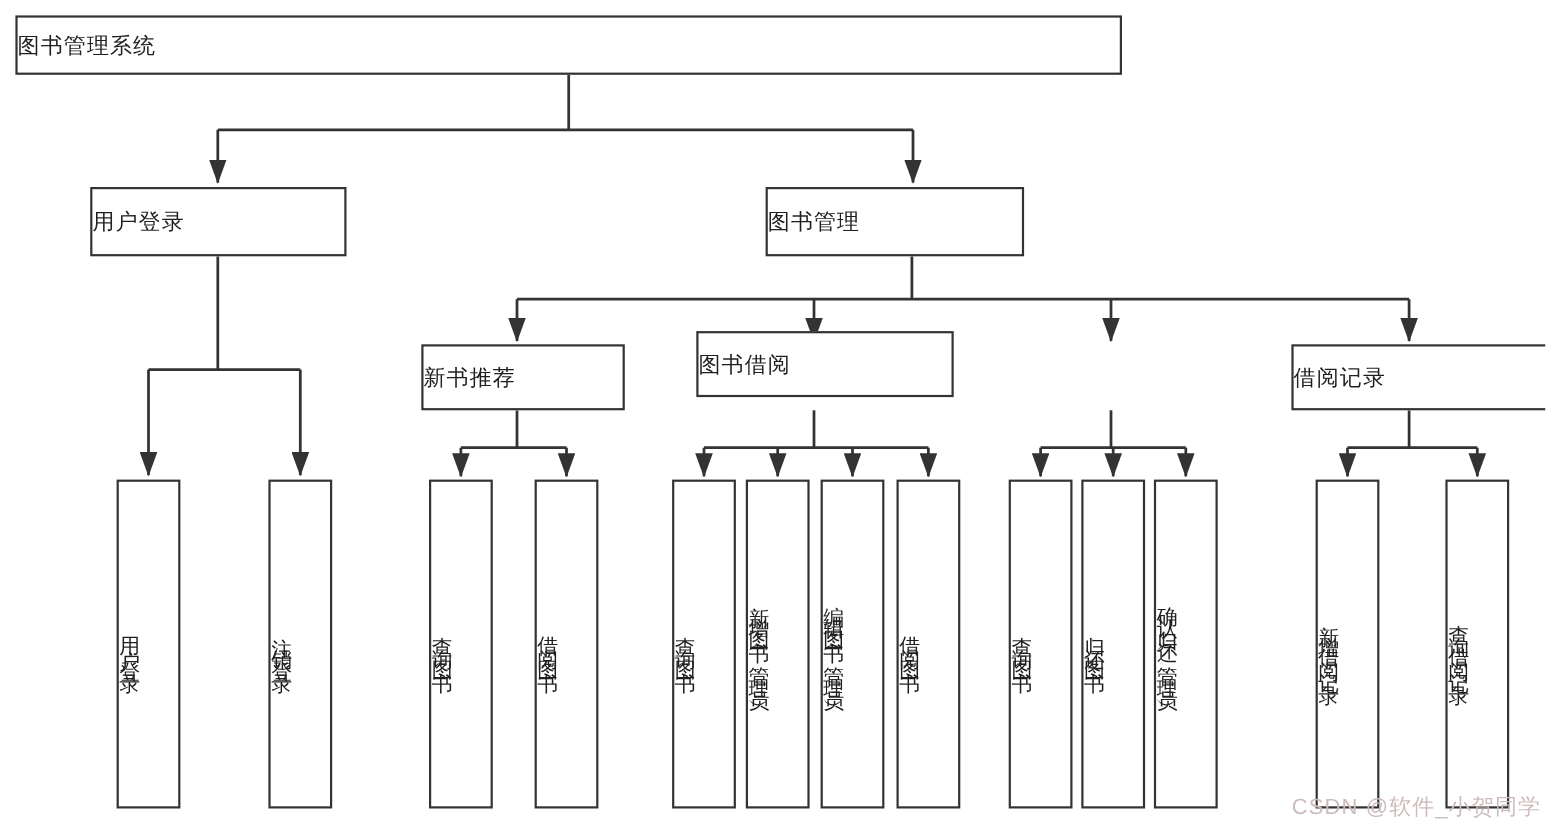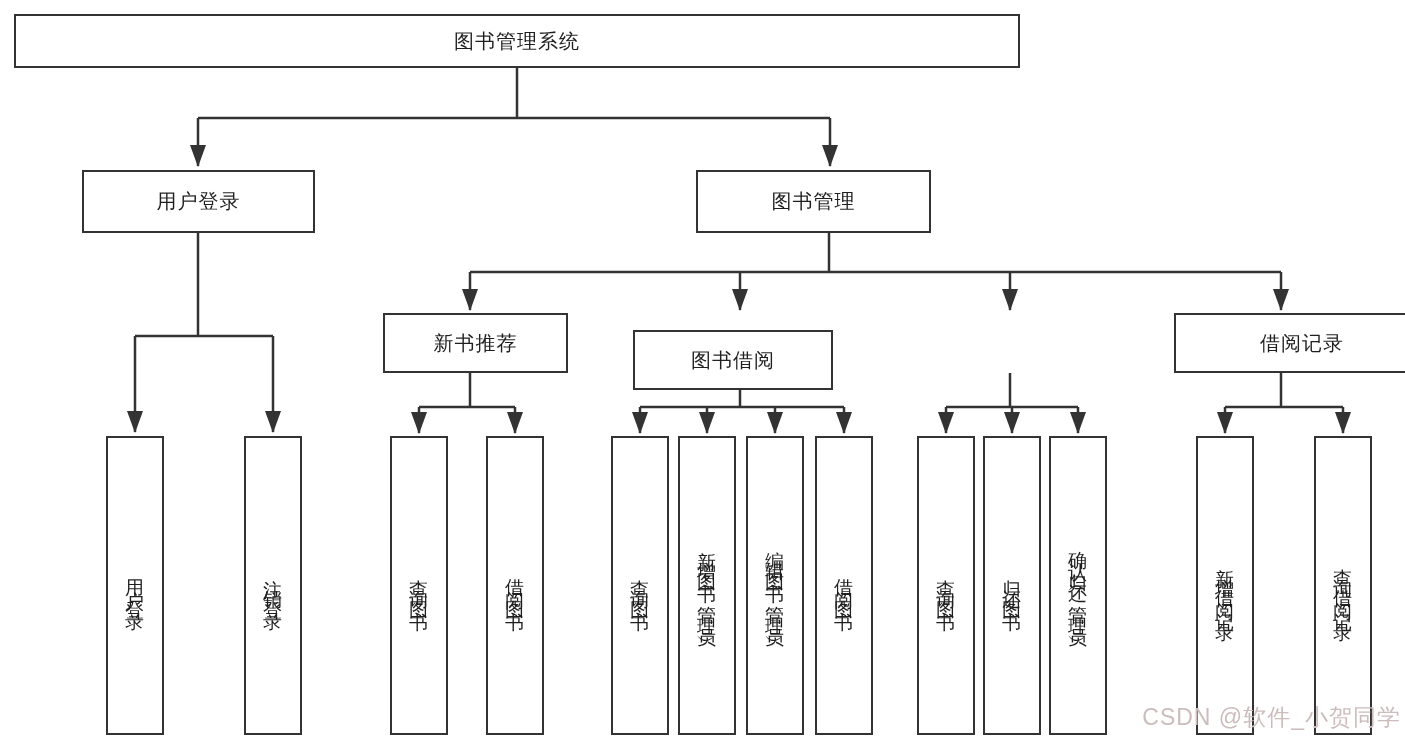--- a/index.html
+++ b/index.html
@@ -16,42 +16,42 @@
     left: 0; top: 0;
     z-index: 0;
   }
   .node {
     position: absolute;
     box-sizing: border-box;
     border: 2px solid #333333;
     background: #ffffff;
     display: flex;
     align-items: center;
-    justify-content: center;
+    justify-content: flex-start;
     z-index: 1;
     color: #1f1f1f;
     font-size: 20px;
   }
   .node.h span {
     white-space: nowrap;
     letter-spacing: 1px;
   }
   .node.v span {
     writing-mode: vertical-lr;
     text-orientation: mixed;
     letter-spacing: 11px;
     line-height: 1;
     font-size: 19px;
   }
   #watermark {
     position: absolute;
     right: 4px;
-    bottom: 14px;
+    bottom: 0;
     z-index: 2;
-    font-size: 23px;
+    font-size: 20px;
     color: #ccbcbc;
     letter-spacing: 1px;
     pointer-events: none;
   }
 </style>
 </head>
 <body>
 
 <div id="canvas">
 
@@ -112,21 +112,21 @@
   <div class="node h" style="left:82px; top:170px; width:233px; height:63px">
     <span>用户登录</span>
   </div>
   <div class="node h" style="left:696px; top:170px; width:235px; height:63px">
     <span>图书管理</span>
   </div>
 
   <div class="node h" style="left:383px; top:313px; width:185px; height:60px">
     <span>新书推荐</span>
   </div>
-  <div class="node h" style="left:633px; top:330px; width:200px; height:60px">
+  <div class="node h" style="left:633px; top:301px; width:234px; height:60px">
     <span>图书借阅</span>
   </div>
   <div class="node h" style="left:1174px; top:313px; width:256px; height:60px">
     <span>借阅记录</span>
   </div>
 
   <div class="node v" style="left:106px; top:436px; width:58px; height:299px">
     <span>用户登录</span>
   </div>
   <div class="node v" style="left:244px; top:436px; width:58px; height:299px">

